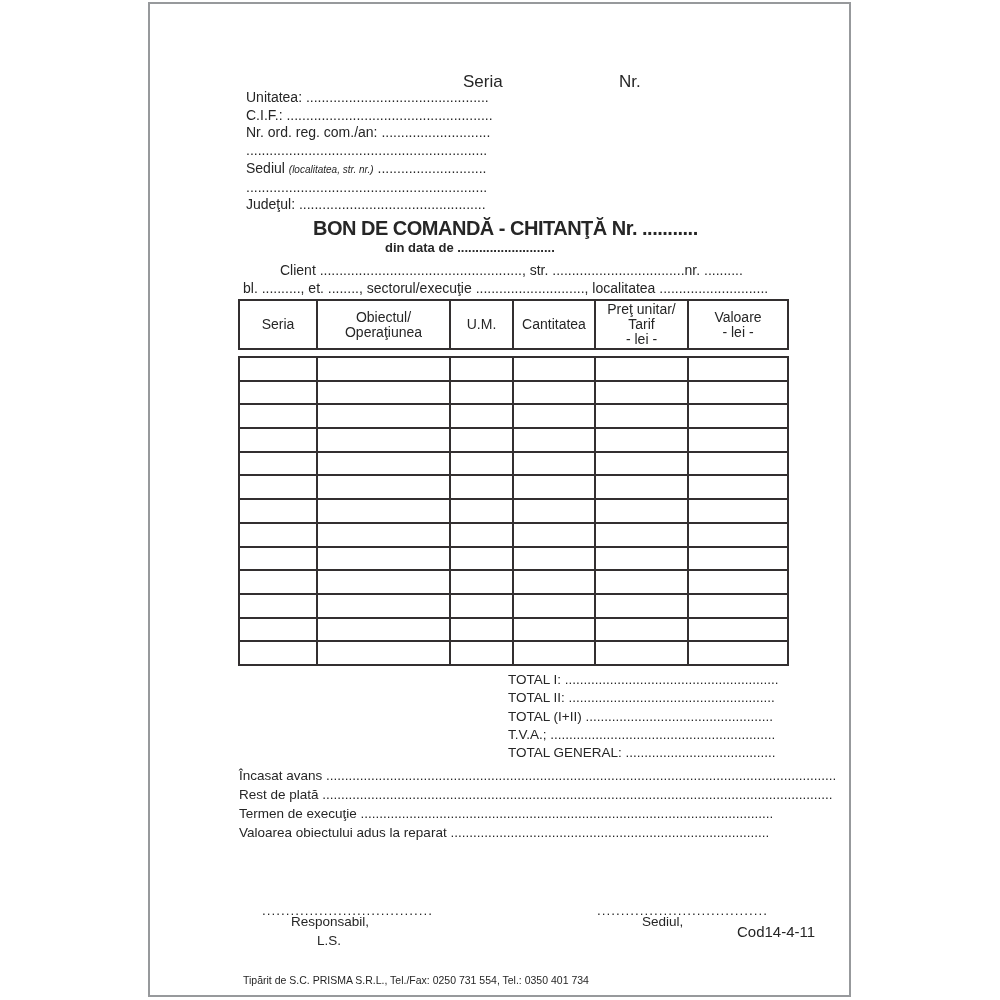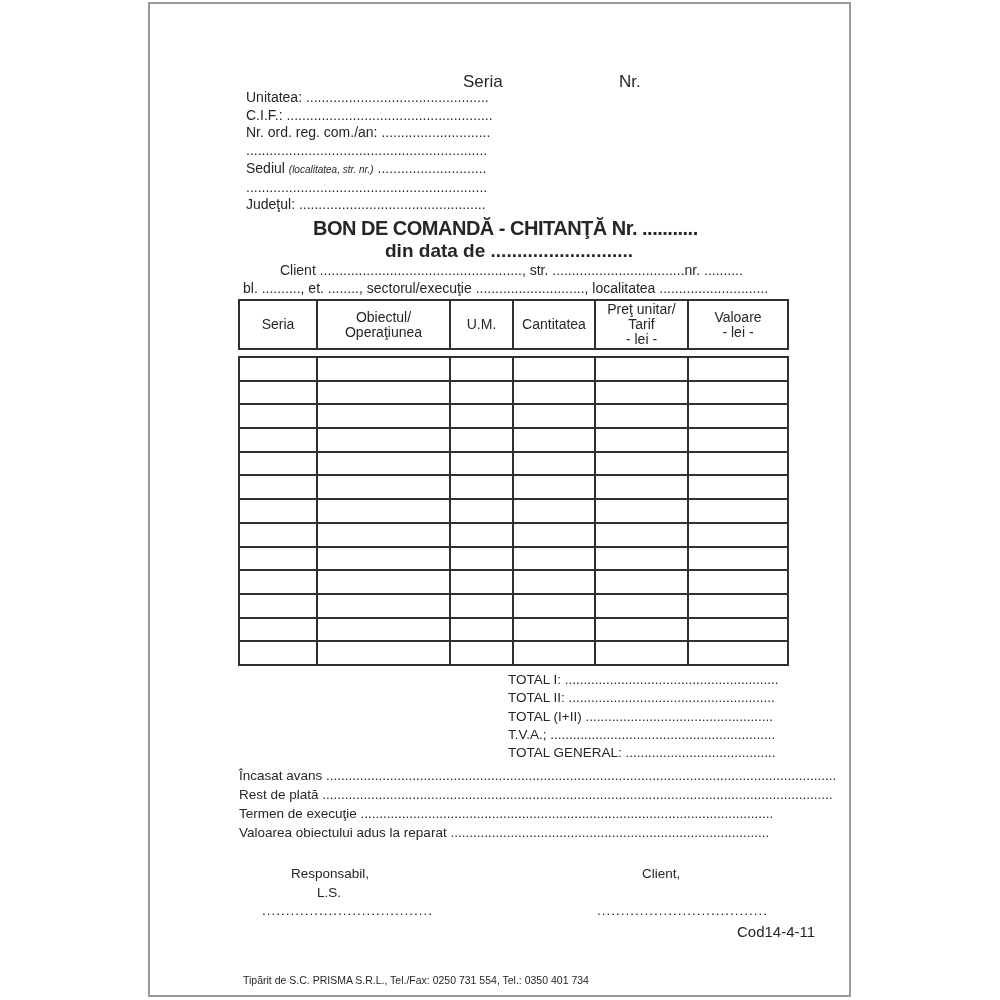--- a/index.html
+++ b/index.html
@@ -23,41 +23,41 @@
     border:2px solid var(--page-border);
   }
 
   .seria{left:463px;top:72px;font-size:17px;}
   .nr{left:619px;top:72px;font-size:17px;}
 
   .company{left:246px;top:89px;font-size:14px;line-height:17.7px;}
   .company .note{font-size:10px;font-style:italic;}
 
   .title{left:313px;top:217px;font-size:20px;font-weight:bold;letter-spacing:-0.5px;}
-  .subtitle{left:385px;top:240px;font-size:19px;font-weight:bold;}
+  .subtitle{left:385px;top:240px;font-size:13px;font-weight:bold;}
 
   .client1{left:280px;top:262px;font-size:14px;}
   .client2{left:243px;top:280px;font-size:14px;}
 
   table.otable{
     position:absolute;left:238px;
     border-collapse:collapse;table-layout:fixed;width:549px;
   }
   table.otable th, table.otable td{
     border:2px solid var(--table-border);
     padding:0;font-weight:normal;
   }
   table.head{top:299px;height:51px;}
   table.head th{font-size:14px;line-height:15px;text-align:center;vertical-align:middle;}
   table.body{top:356px;height:310px;}
 
   .totals{left:508px;top:671px;font-size:13.5px;line-height:18.3px;}
   .payments{left:239px;top:766px;font-size:13.5px;line-height:19px;}
 
-  .sig{font-size:13.5px;}
+  .sig{font-size:13.5px;margin-top:48px;}
   .resp{left:291px;top:866px;}
   .ls{left:317px;top:885px;}
   .clientsig{left:642px;top:866px;}
   .sigdots-left{left:262px;top:903px;font-size:13.5px;letter-spacing:1px;}
   .sigdots-right{left:597px;top:903px;font-size:13.5px;letter-spacing:1px;}
 
   .footer-left{left:243px;top:974px;font-size:10.5px;}
   .footer-right{left:737px;top:923px;font-size:15px;}
 </style>
 </head>
@@ -250,20 +250,20 @@
 
   <div class="abs payments">
     <div>Încasat avans ........................................................................................................................................</div>
     <div>Rest de plată ........................................................................................................................................</div>
     <div>Termen de execuţie ..............................................................................................................</div>
     <div>Valoarea obiectului adus la reparat .....................................................................................</div>
   </div>
 
   <div class="abs sig resp">Responsabil,</div>
   <div class="abs sig ls">L.S.</div>
-  <div class="abs sig clientsig">Client,</div>
+  <div class="abs sig clientsig">Sediul,</div>
   <div class="abs sigdots-left">....................................</div>
   <div class="abs sigdots-right">....................................</div>
 
   <div class="abs footer-left">Tipărit de S.C. PRISMA  S.R.L., Tel./Fax: 0250 731 554, Tel.: 0350 401 734</div>
   <div class="abs footer-right">Cod14-4-11</div>
 
 </div>
 
 </body></html>

